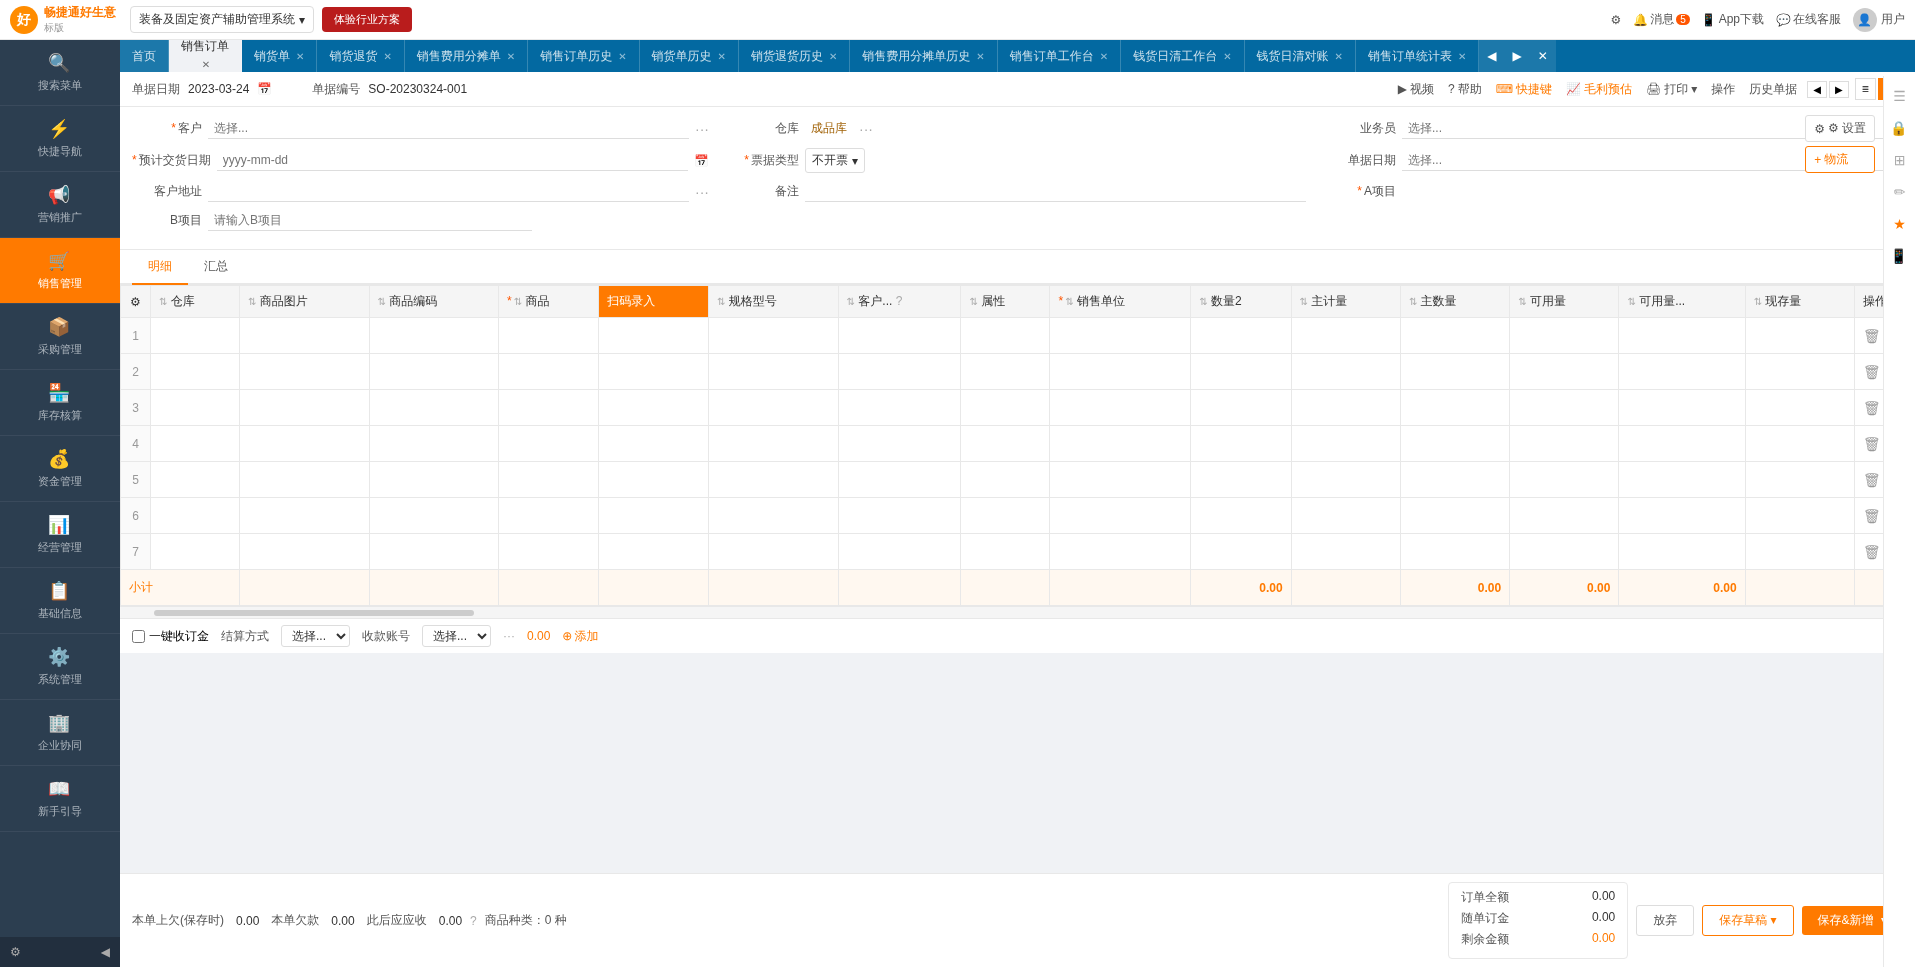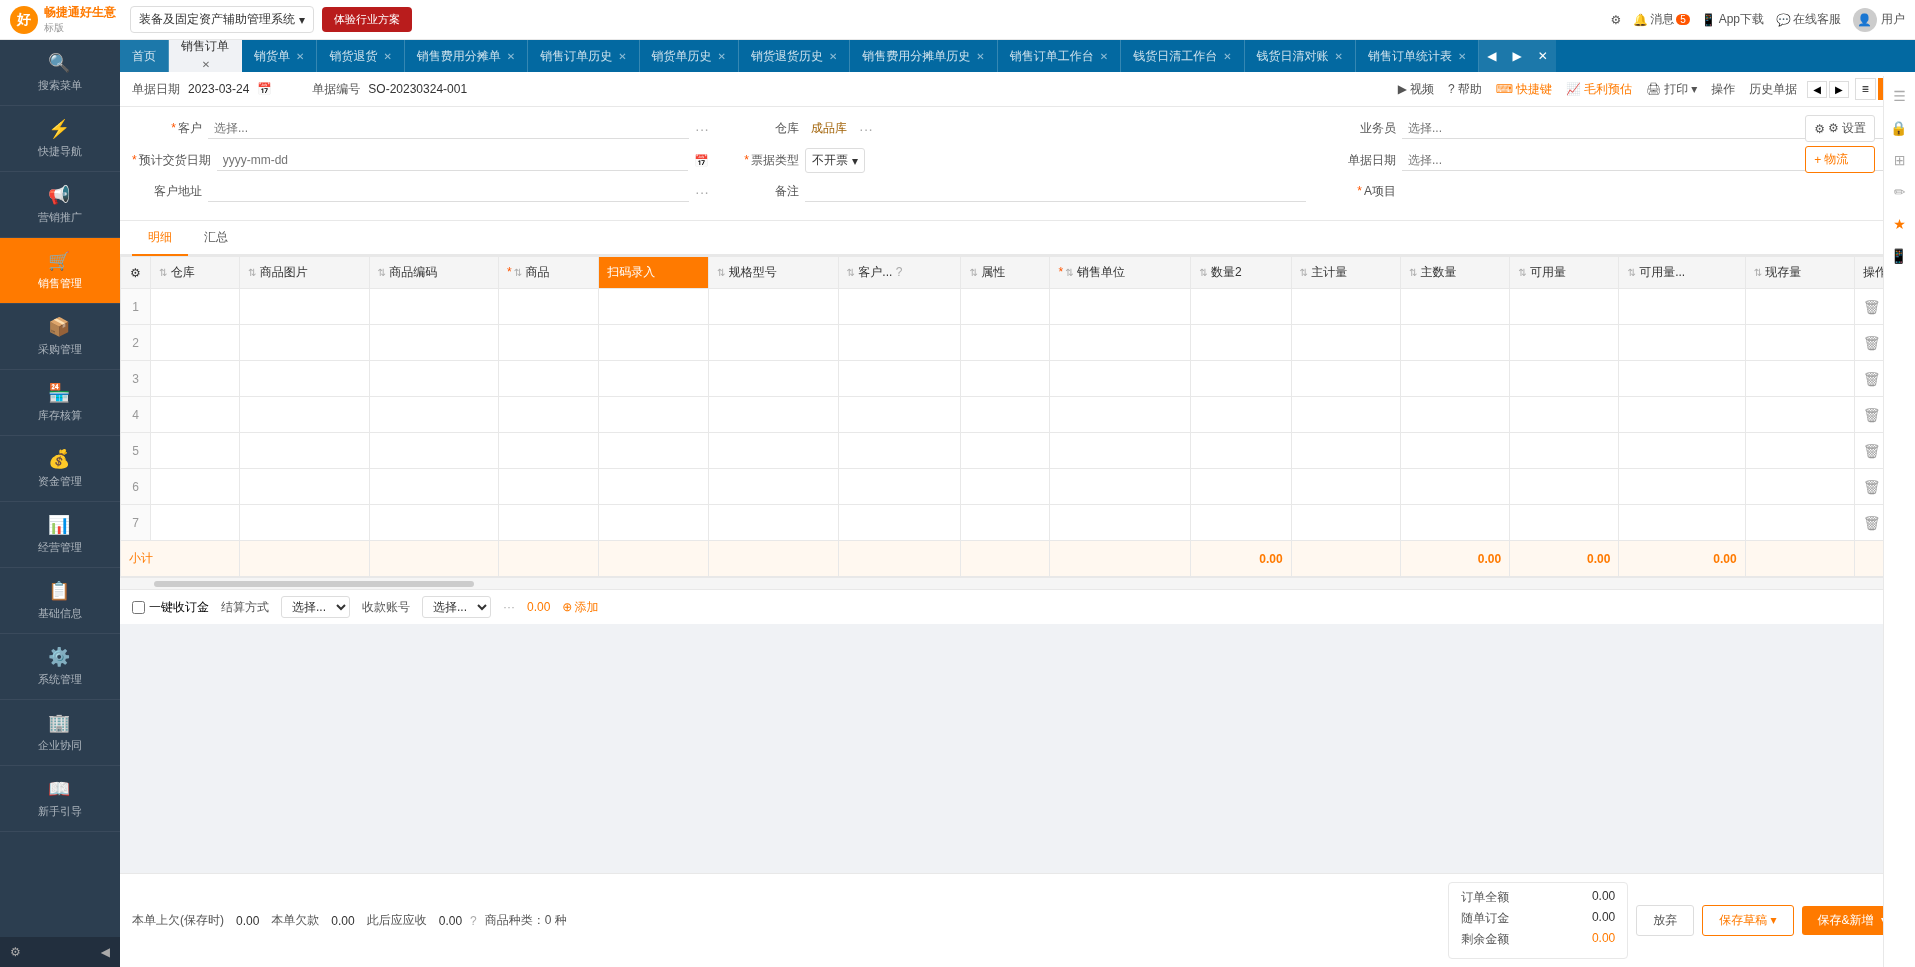--- a/index.html
+++ b/index.html
@@ -640,20 +640,26 @@
           <div class="field-group">
             <span class="field-label">备注</span>
             <input class="field-input" type="text" style="">
           </div>
           <div style="width:20px;"></div>
           <div class="field-group">
             <span class="field-label required">A项目</span>
           </div>
         </div>
 
+        <div class="form-row">
+          <div class="field-group" style="max-width:400px;">
+            <span class="field-label">B项目</span>
+            <input class="field-input" type="text" placeholder="请输入B项目" style="">
+          </div>
+        </div>
 
         <div style="position:absolute;right:40px;top:8px;display:flex;flex-direction:column;gap:4px;">
           <button class="settings-btn">
             <span>⚙</span>
             <span>⚙ 设置</span>
           </button>
           <button class="add-item-btn">
             <span>+</span>
             <span> 物流</span>
           </button>

